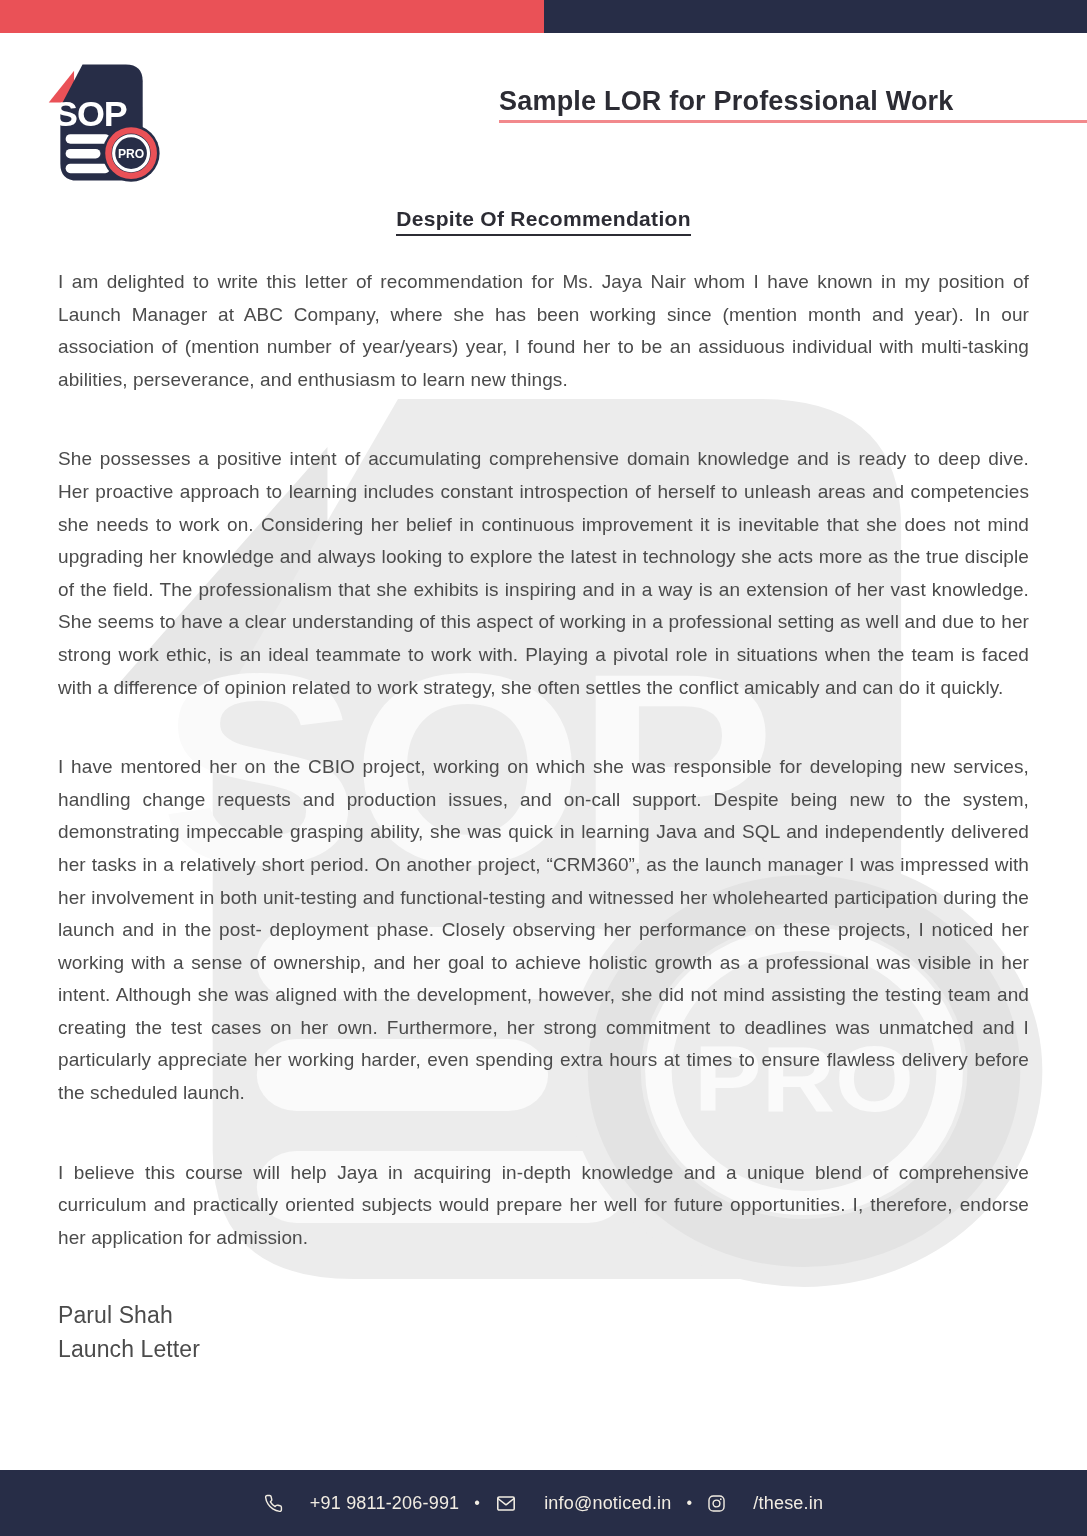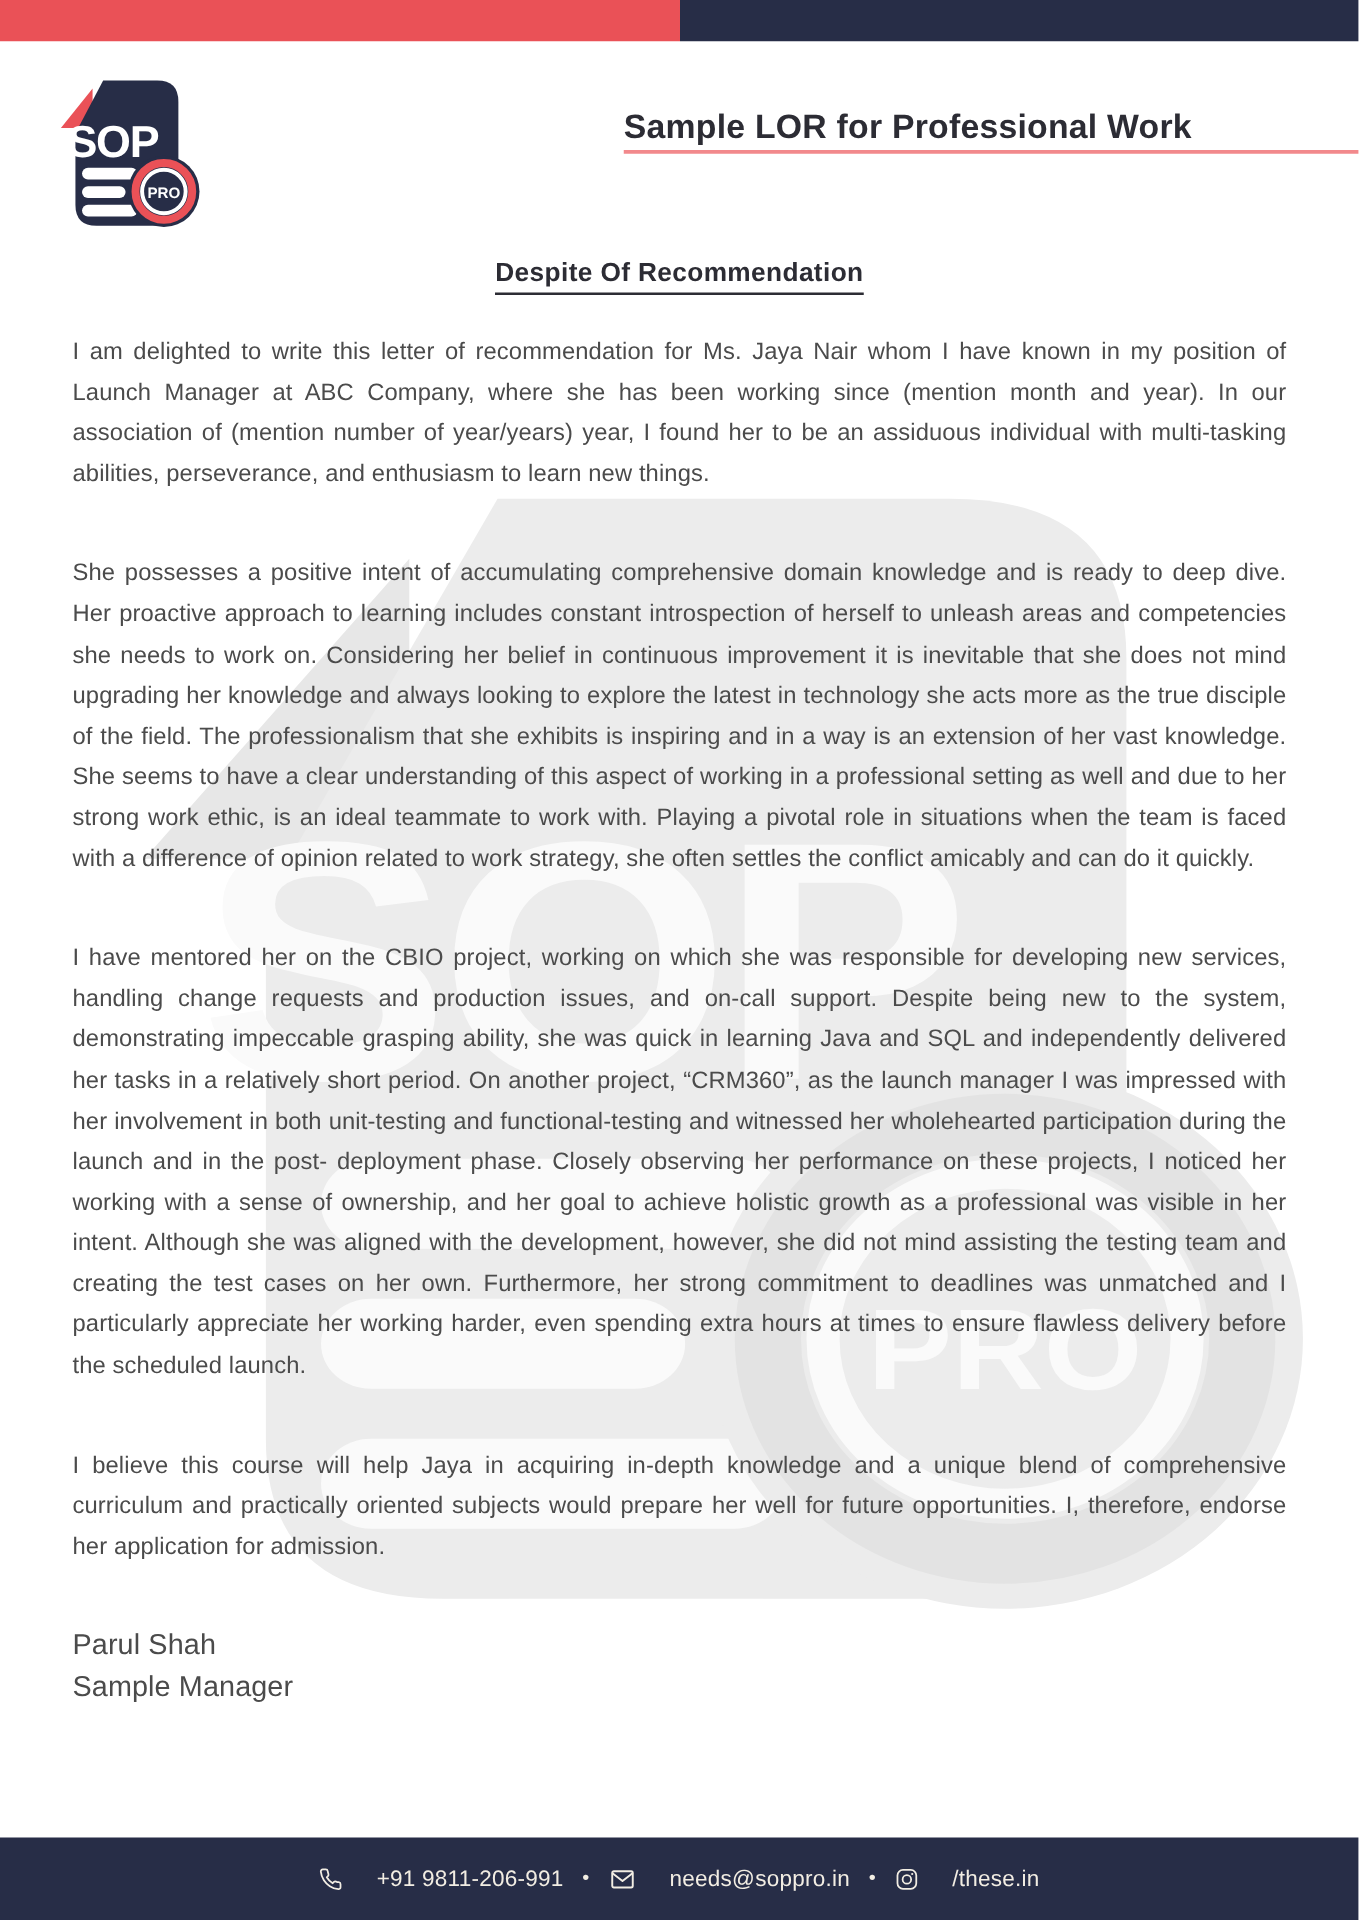--- a/index.html
+++ b/index.html
@@ -118,38 +118,38 @@
   </svg>
 
   <div class="letter-body">
     <p>I am delighted to write this letter of recommendation for Ms. Jaya Nair whom I have known in my position of Launch Manager at ABC Company, where she has been working since (mention month and year). In our association of (mention number of year/years) year, I found her to be an assiduous individual with multi-tasking abilities, perseverance, and enthusiasm to learn new things.</p>
     <p>She possesses a positive intent of accumulating comprehensive domain knowledge and is ready to deep dive. Her proactive approach to learning includes constant introspection of herself to unleash areas and competencies she needs to work on. Considering her belief in continuous improvement it is inevitable that she does not mind upgrading her knowledge and always looking to explore the latest in technology she acts more as the true disciple of the field. The professionalism that she exhibits is inspiring and in a way is an extension of her vast knowledge. She seems to have a clear understanding of this aspect of working in a professional setting as well and due to her strong work ethic, is an ideal teammate to work with. Playing a pivotal role in situations when the team is faced with a difference of opinion related to work strategy, she often settles the conflict amicably and can do it quickly.</p>
     <p>I have mentored her on the CBIO project, working on which she was responsible for developing new services, handling change requests and production issues, and on-call support. Despite being new to the system, demonstrating impeccable grasping ability, she was quick in learning Java and SQL and independently delivered her tasks in a relatively short period. On another project, “CRM360”, as the launch manager I was impressed with her involvement in both unit-testing and functional-testing and witnessed her wholehearted participation during the launch and in the post- deployment phase. Closely observing her performance on these projects, I noticed her working with a sense of ownership, and her goal to achieve holistic growth as a professional was visible in her intent. Although she was aligned with the development, however, she did not mind assisting the testing team and creating the test cases on her own. Furthermore, her strong commitment to deadlines was unmatched and I particularly appreciate her working harder, even spending extra hours at times to ensure flawless delivery before the scheduled launch.</p>
     <p>I believe this course will help Jaya in acquiring in-depth knowledge and a unique blend of comprehensive curriculum and practically oriented subjects would prepare her well for future opportunities. I, therefore, endorse her application for admission.</p>
 
     <div class="signature">
       <div>Parul Shah</div>
-      <div>Sample Manager</div>
+      <div>Launch Letter</div>
     </div>
   </div>
 
   <div class="footer">
     <span class="item">
       <svg width="19" height="19" viewBox="0 0 24 24" fill="none" stroke="#F2EDE3" stroke-width="1.8" stroke-linecap="round" stroke-linejoin="round">
         <path d="M22 16.92v3a2 2 0 0 1-2.18 2 19.79 19.79 0 0 1-8.63-3.07 19.5 19.5 0 0 1-6-6A19.79 19.79 0 0 1 2.08 4.18 2 2 0 0 1 4.06 2h3a2 2 0 0 1 2 1.72 12.84 12.84 0 0 0 .7 2.81 2 2 0 0 1-.45 2.11L8.09 9.91a16 16 0 0 0 6 6l1.27-1.27a2 2 0 0 1 2.11-.45 12.84 12.84 0 0 0 2.81.7A2 2 0 0 1 22 16.92z"></path>
       </svg>
       <span>+91 9811-206-991</span>
     </span>
     <span class="sep">•</span>
     <span class="item">
       <svg width="22" height="19" viewBox="0 0 24 22" fill="none" stroke="#F2EDE3" stroke-width="1.8" stroke-linecap="round" stroke-linejoin="round">
         <rect x="2.5" y="3.5" width="19" height="15" rx="1.5"></rect>
         <path d="M3 5.5 L12 12.5 L21 5.5"></path>
       </svg>
-      <span>needs@soppro.in</span>
+      <span>info@noticed.in</span>
     </span>
     <span class="sep">•</span>
     <span class="item">
       <svg width="19" height="19" viewBox="0 0 24 24" fill="none" stroke="#F2EDE3" stroke-width="1.8" stroke-linecap="round" stroke-linejoin="round">
         <rect x="2.5" y="2.5" width="19" height="19" rx="5.5"></rect>
         <circle cx="12" cy="12" r="4.3"></circle>
         <circle cx="17.4" cy="6.6" r="1.1" fill="#F2EDE3" stroke="none"></circle>
       </svg>
       <span>/these.in</span>
     </span>

